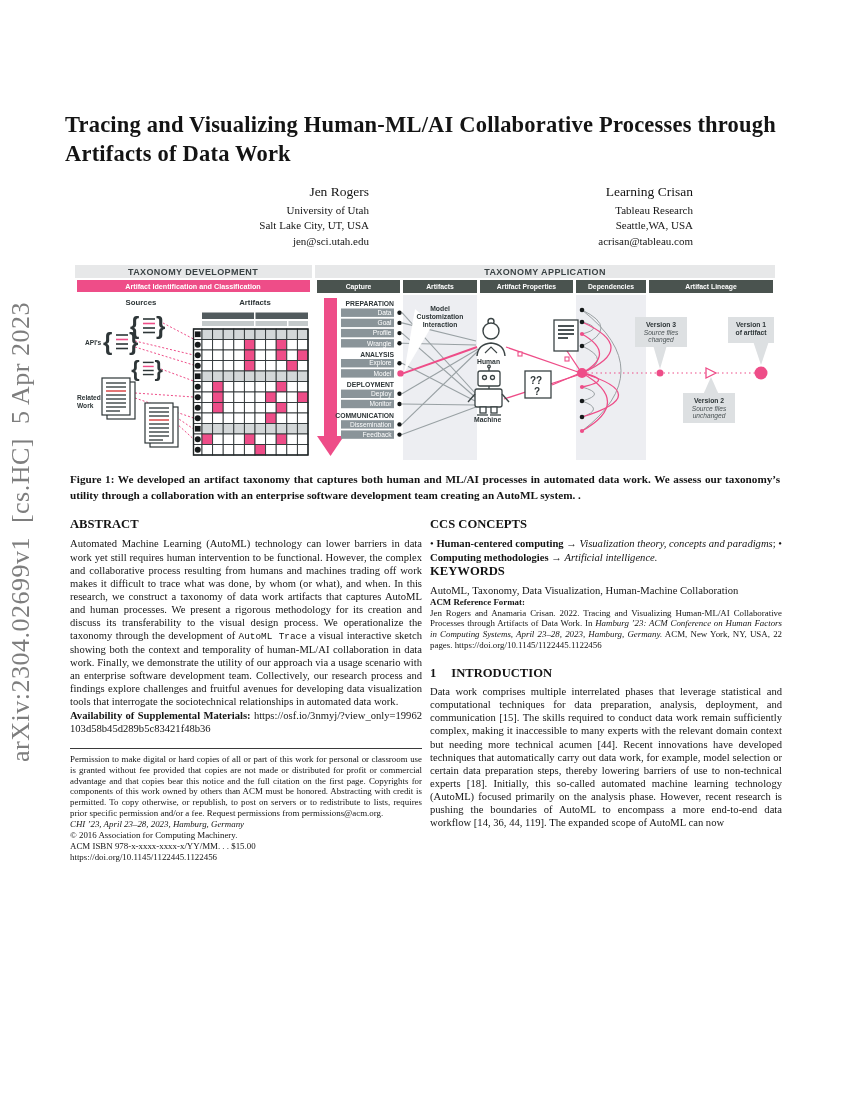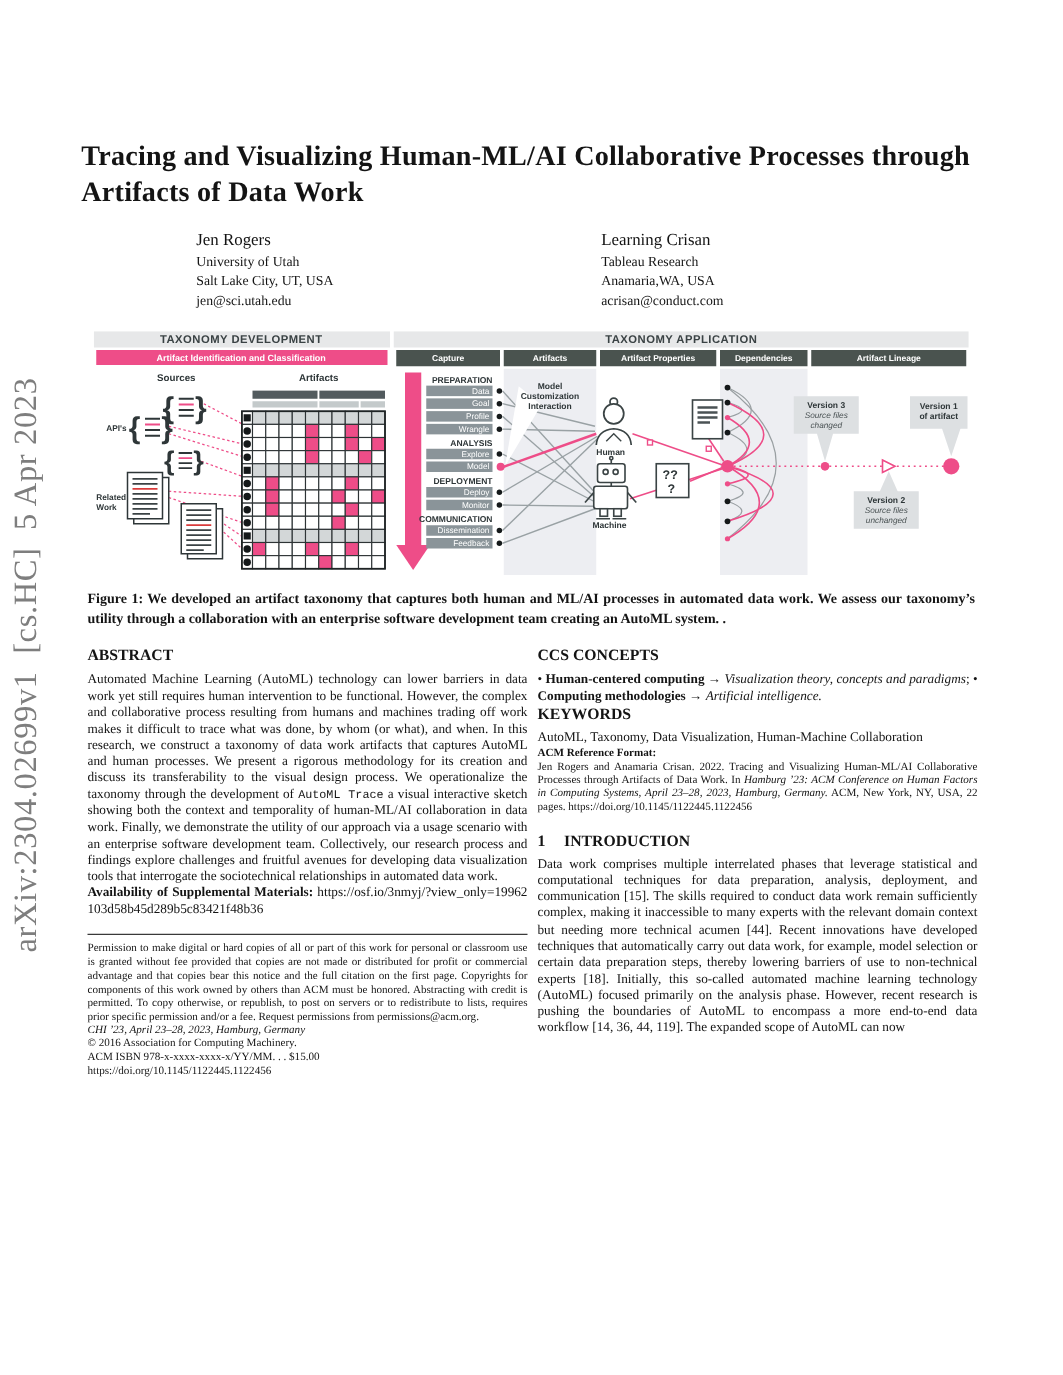--- a/index.html
+++ b/index.html
@@ -1,21 +1,21 @@
 <!DOCTYPE html>
 <html><head>
 <meta charset="utf-8">
 <style>
   *{box-sizing:border-box}
   html,body{margin:0;padding:0;background:#fff}
   .page{position:relative;width:850px;height:1100px;background:#fff;font-family:"Liberation Serif",serif;color:#141414;overflow:hidden}
   .watermark{position:absolute;left:6px;top:272px;height:520px;writing-mode:vertical-rl;transform:rotate(180deg);font-size:26px;color:#7e7e7e;white-space:pre;letter-spacing:.5px;text-align:center}
   .title{margin:110px auto 0;width:720px;font-size:22.5px;font-weight:bold;line-height:1.3;letter-spacing:.2px}
   .authors{display:flex;justify-content:center;gap:112px;margin-top:13px}
-  .author{width:212px;text-align:left;line-height:1.42;font-size:11px}
+  .author{width:212px;text-align:right;line-height:1.42;font-size:11px}
   .author .name{font-size:13.5px;margin-bottom:2px}
   .figure-wrap{width:700px;margin:16px auto 0}
   svg{display:block;font-family:"Liberation Sans",sans-serif}
   .caption{margin:11px 70px 0;font-size:11.2px;font-weight:bold;text-align:justify;line-height:1.38}
   .columns{display:flex;gap:8px;margin:14px 52px 0 70px}
   .col{width:352px}
   .h1{font-size:12.6px;font-weight:bold;margin:0 0 5px;font-family:"Liberation Serif",serif}
   .body{font-size:10.6px;line-height:1.24;text-align:justify;margin:0}
   .mono{font-family:"Liberation Mono",monospace;font-size:9.4px}
   .url{word-break:break-all}
@@ -39,22 +39,22 @@
   <div class="authors">
     <div class="author">
       <div class="name">Jen Rogers</div>
       <div>University of Utah</div>
       <div>Salt Lake City, UT, USA</div>
       <div>jen@sci.utah.edu</div>
     </div>
     <div class="author">
       <div class="name">Learning Crisan</div>
       <div>Tableau Research</div>
-      <div>Anamaria,WA, USA</div>
-      <div>acrisan@conduct.com</div>
+      <div>Seattle,WA, USA</div>
+      <div>acrisan@tableau.com</div>
     </div>
   </div>
 
   <div class="figure-wrap">
     <svg width="700" height="196" viewBox="0 0 700 196">
 
       <g>
         <rect x="0" y="0" width="237" height="13" fill="#E7E8E9"></rect>
         <text x="118" y="9.5" text-anchor="middle" font-size="9" font-weight="bold" fill="#3A4244" letter-spacing="0.4">TAXONOMY DEVELOPMENT</text>
         <rect x="2" y="15" width="233" height="12" fill="#EE4D88"></rect>

